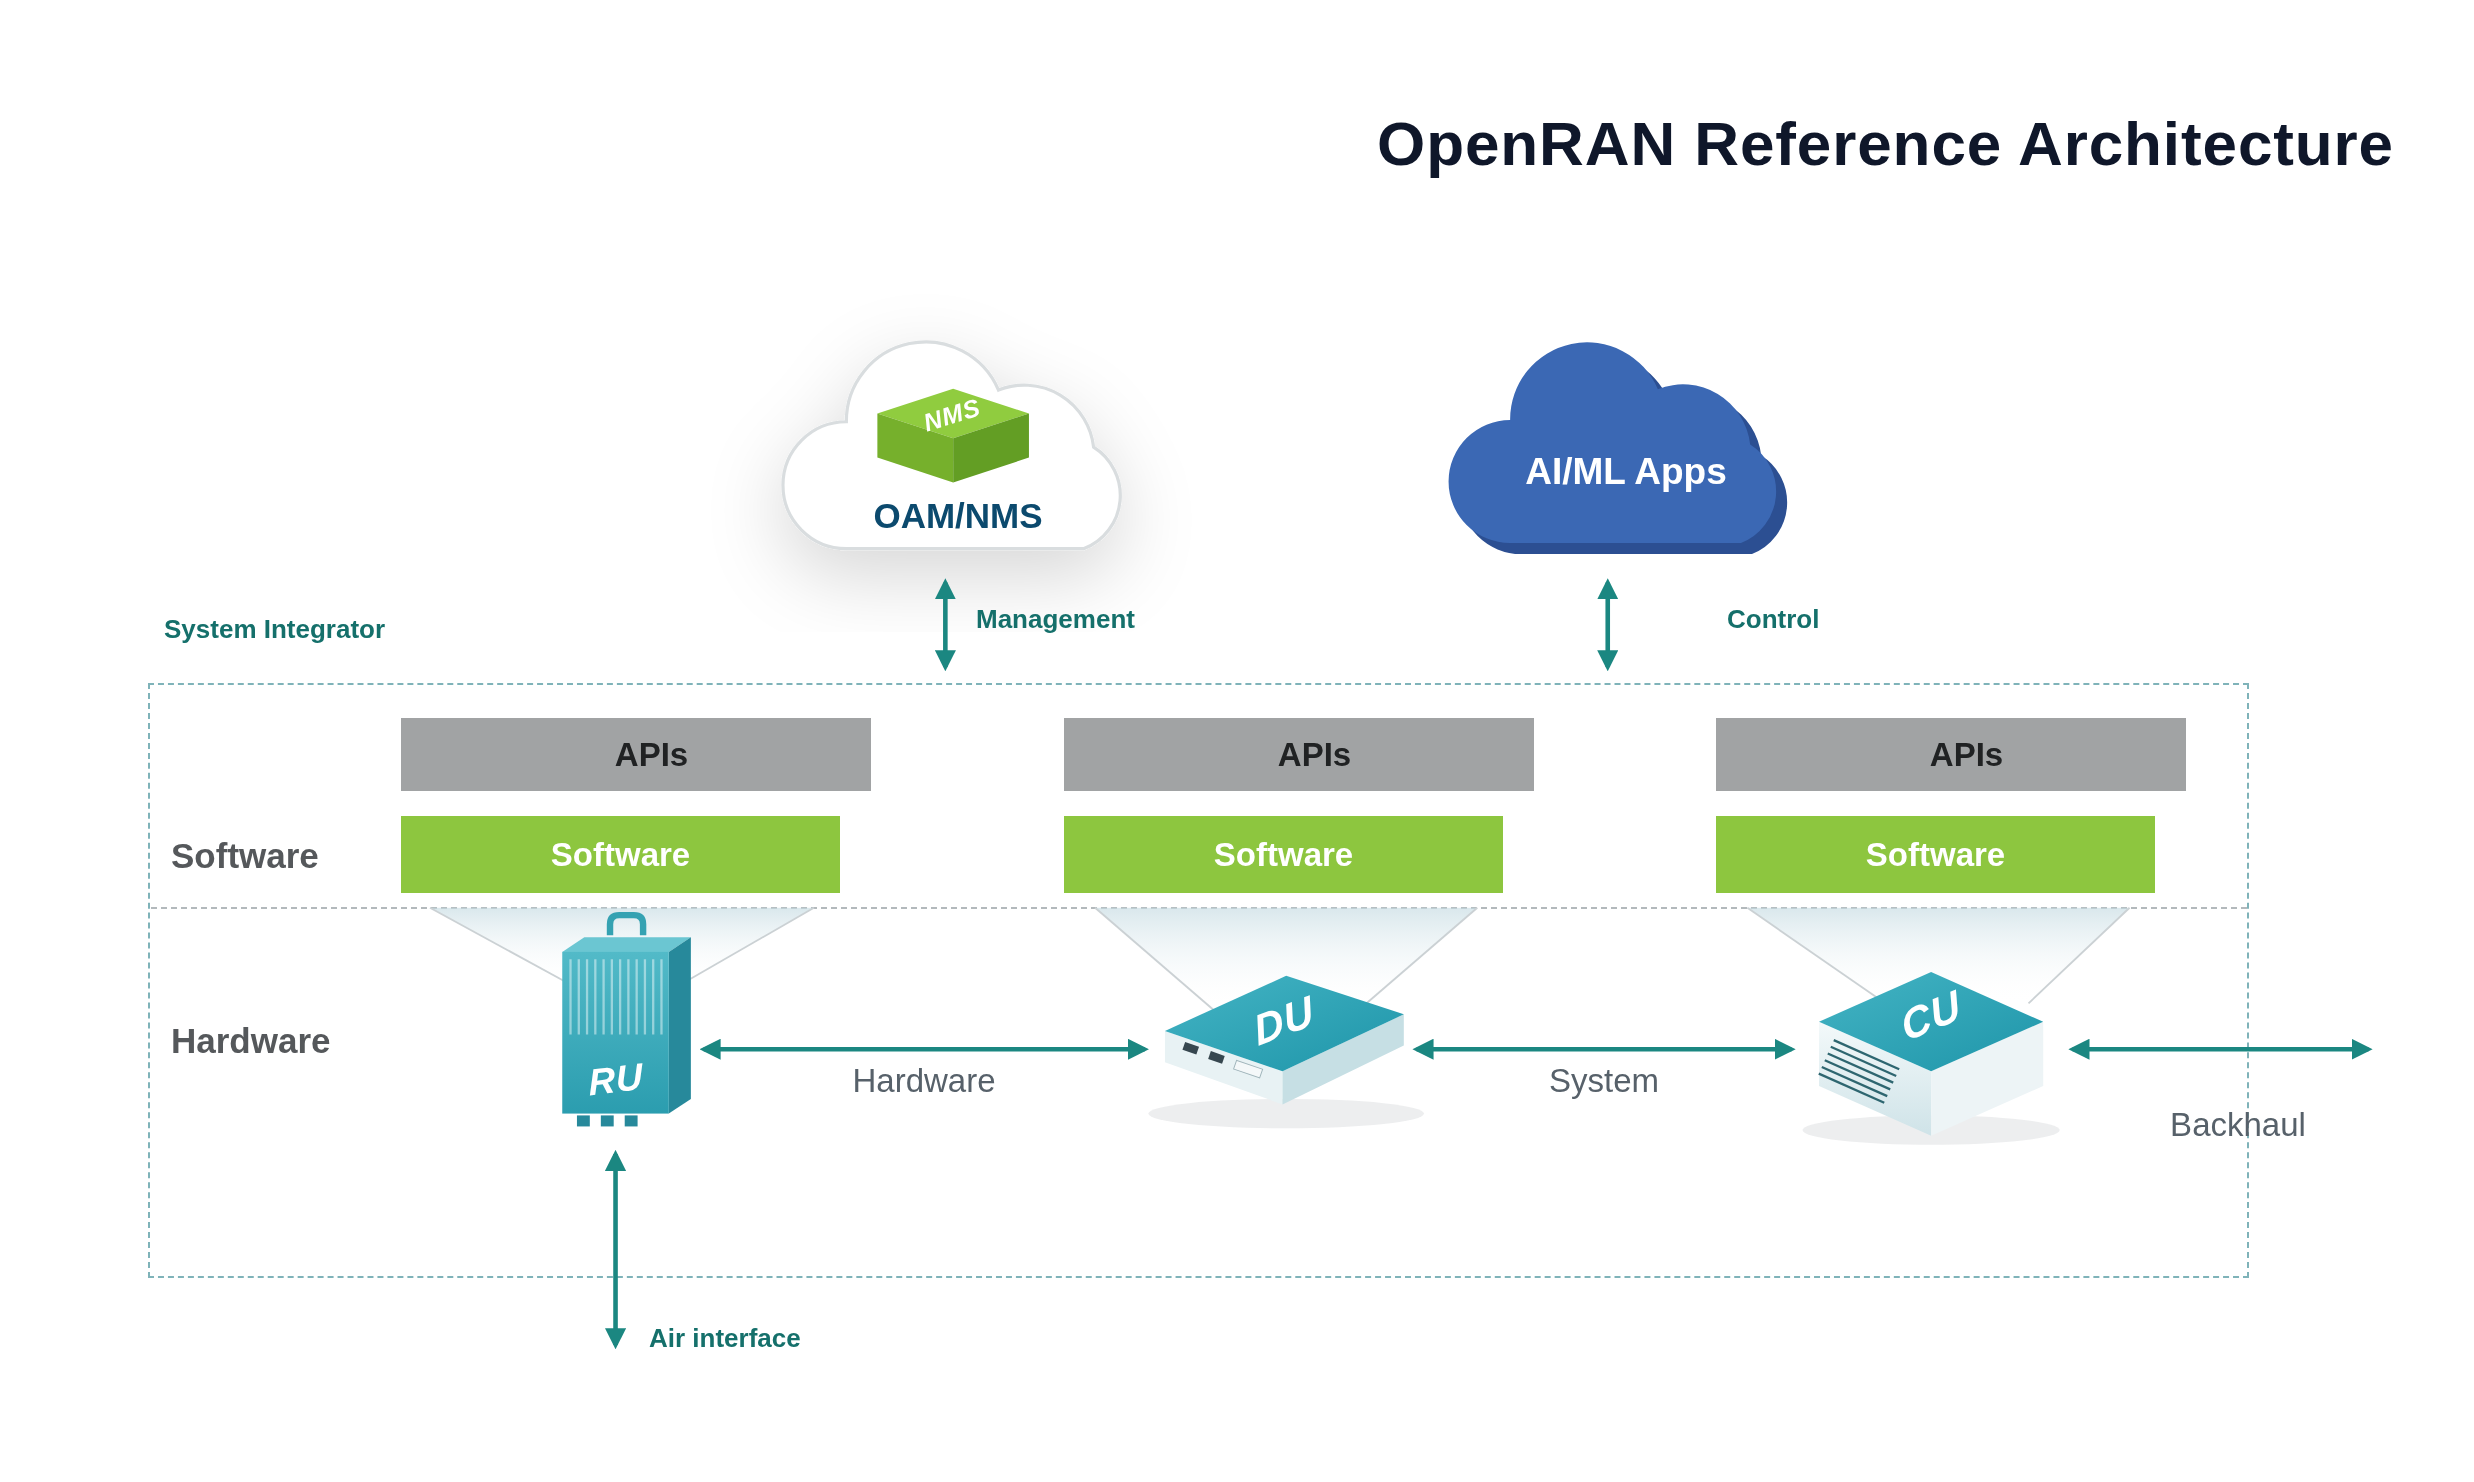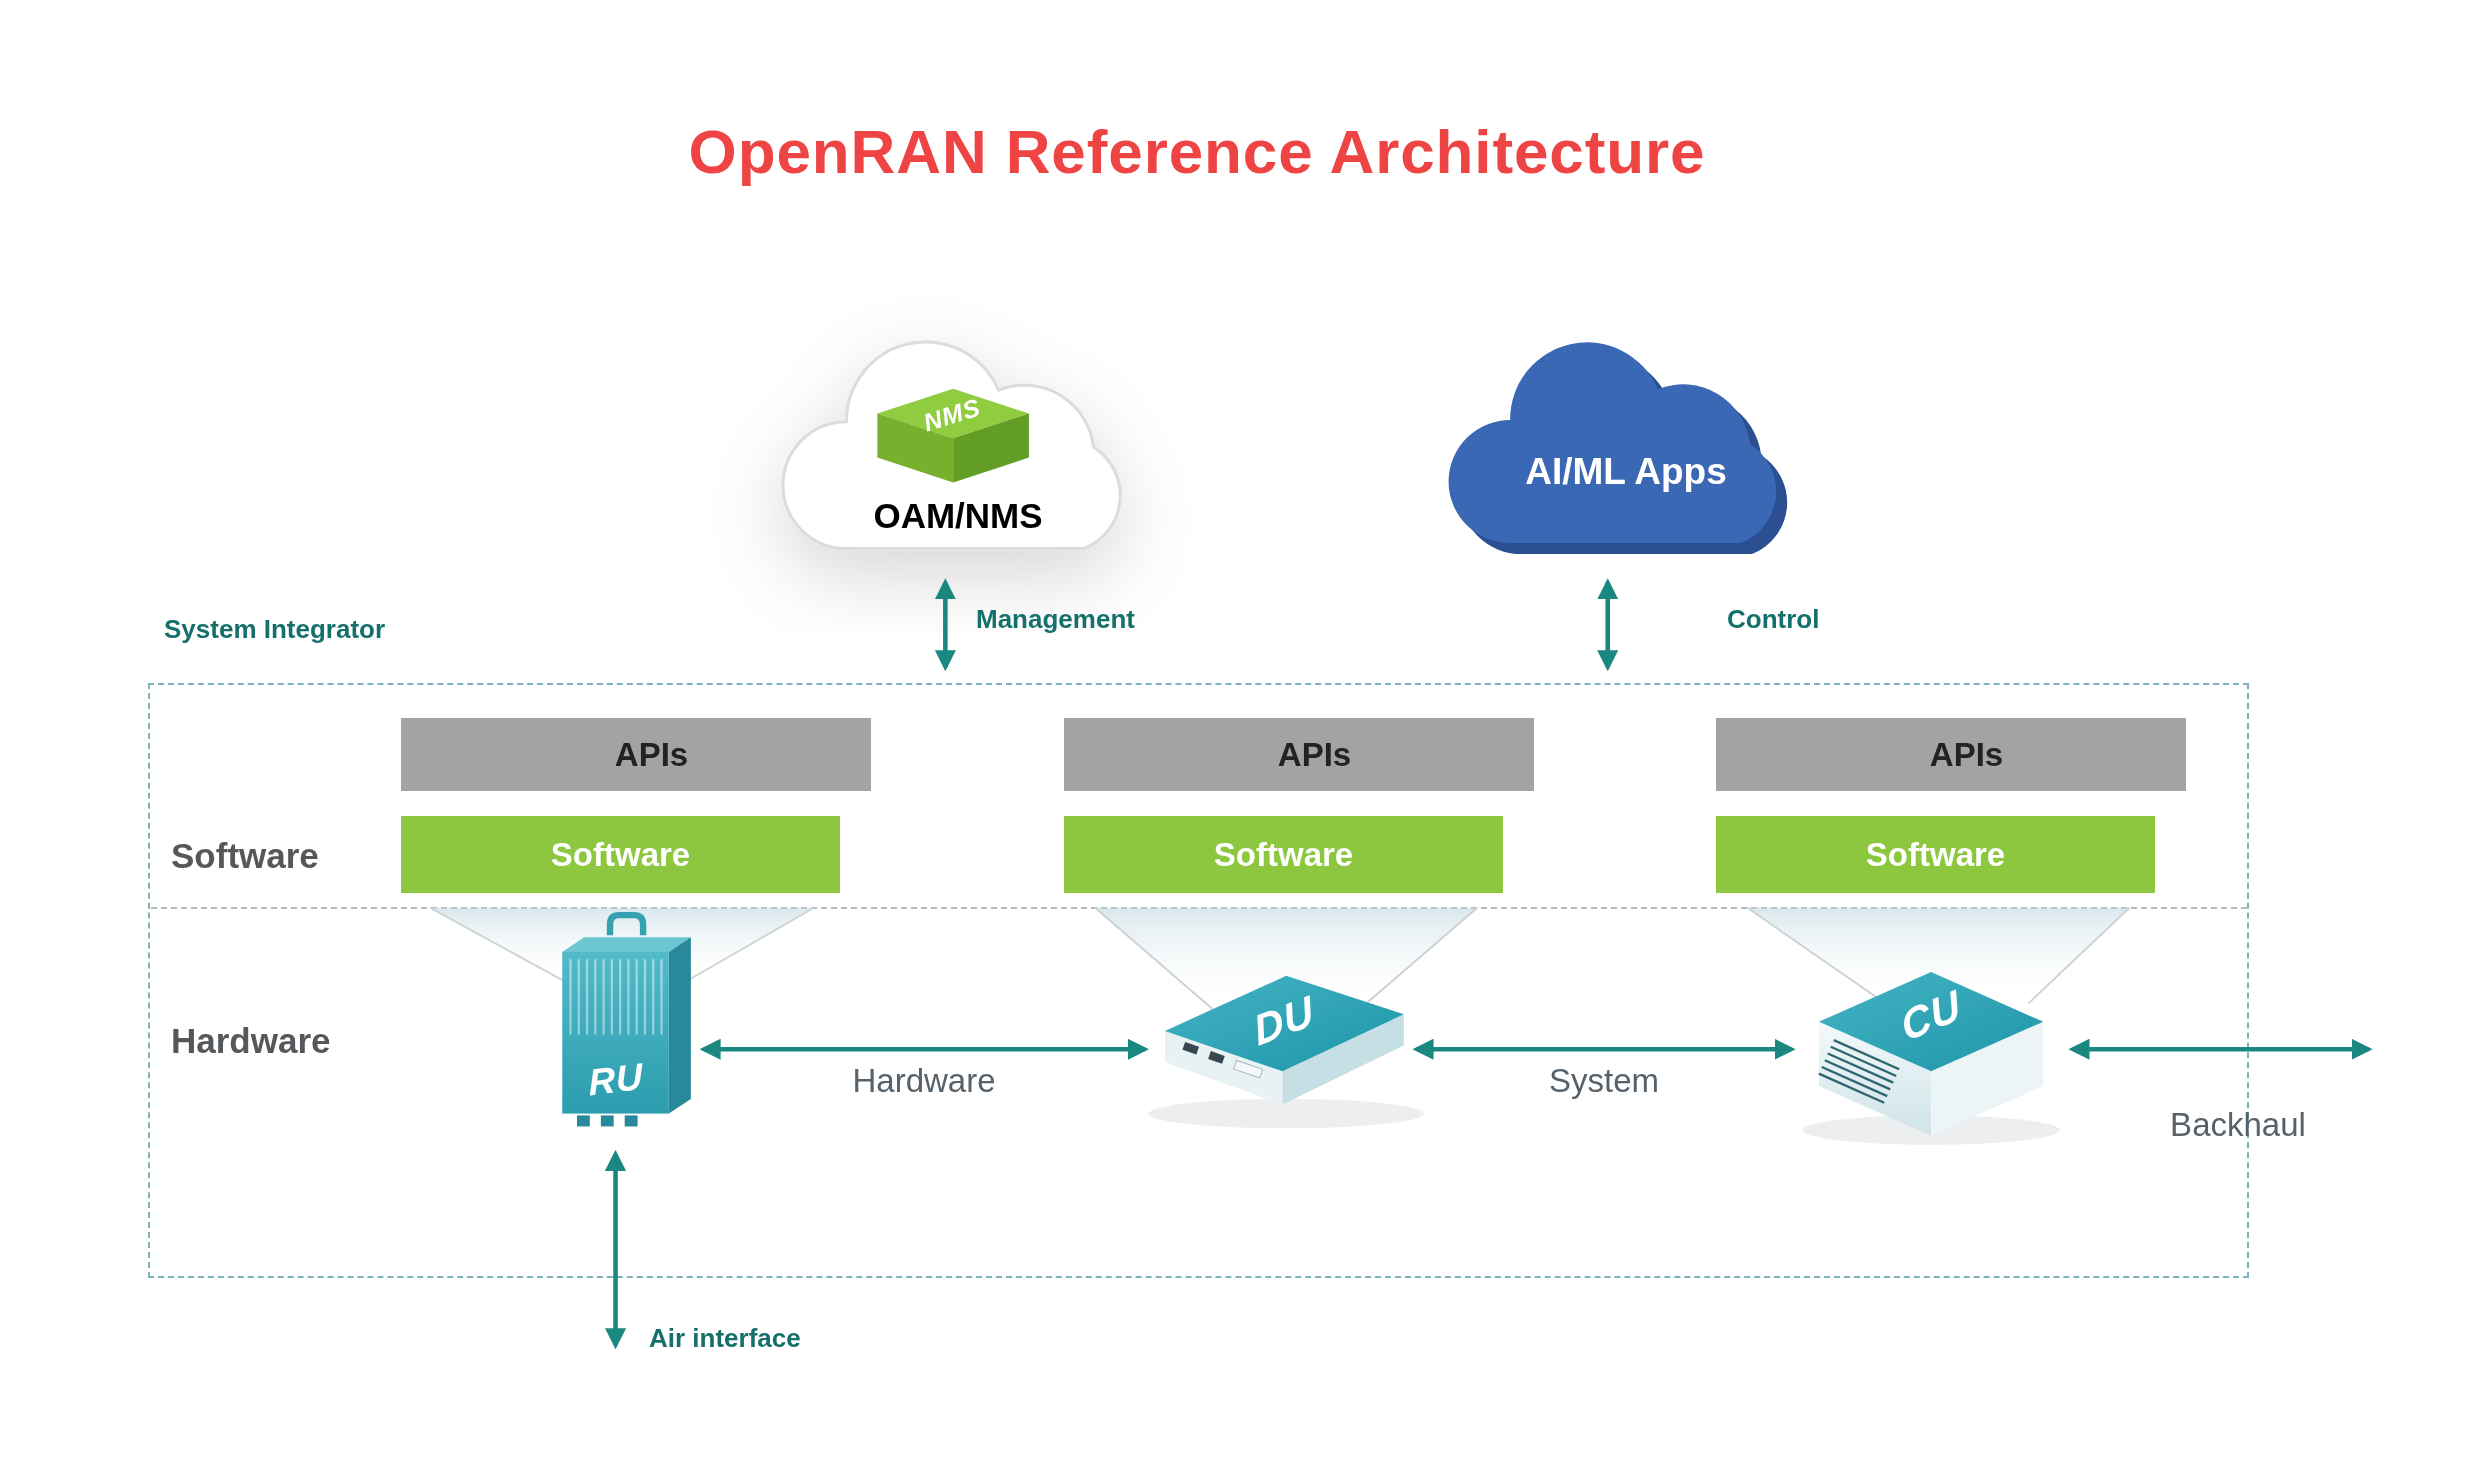--- a/index.html
+++ b/index.html
@@ -2,22 +2,22 @@
 <html style="font-size:14.7px"><head>
 <meta charset="utf-8">
 <style>
   html,body{margin:0;padding:0;background:#fff;}
   #canvas{
     position:relative;width:2475px;height:1483px;background:#ffffff;overflow:hidden;
     font-family:"Liberation Sans","DejaVu Sans",sans-serif;
   }
   .abs{position:absolute;}
   .title{
-    left:0;top:116px;width:2394px;text-align:center;
-    font-size:62px;font-weight:700;letter-spacing:0.9px;color:#ef4444;
+    left:0;top:108px;width:2394px;text-align:right;
+    font-size:62px;font-weight:700;letter-spacing:0.9px;color:#0f172a;
   }
   .svg-layer{left:0;top:0;z-index:5;pointer-events:none;}
   .overlay{z-index:10;}
   .dashed-box{
     left:148px;top:683px;width:2101px;height:595px;
     border:2.8px dashed #7FB3B9;box-sizing:border-box;z-index:1;
   }
   .separator{
     left:151px;top:907px;width:2096px;height:0;
     border-top:2.8px dashed #B3B9BC;z-index:1;
@@ -25,21 +25,21 @@
   .section-label{font-size:35px;font-weight:700;color:#55585B;z-index:2;}
   .col{z-index:2;}
   .bar{
     position:absolute;left:0;width:439px;display:flex;align-items:center;justify-content:center;
     font-size:33px;
   }
   .bar-api{top:0;height:73px;background:#A1A3A4;color:#202223;font-weight:700;padding-left:31px;}
   .bar-sw{top:98px;height:77px;background:#8DC63F;color:#ffffff;font-weight:700;}
   .teal-label{font-size:26px;font-weight:700;color:#15706B;}
   .haul-label{font-size:33px;color:#57616A;transform:translateX(-50%);}
-  .cloud-label{font-size:35px;font-weight:700;color:#000000;transform:translate(-50%,-50%);}
+  .cloud-label{font-size:35px;font-weight:700;color:#0c4a6e;transform:translate(-50%,-50%);}
   .aiml-label{font-size:37px;font-weight:700;color:#ffffff;transform:translate(-50%,-50%);}
   .nms-label{
     font-size:25px;font-weight:700;font-style:italic;color:#ffffff;letter-spacing:0.9px;
     transform:translate(-50%,-50%) rotate(-17deg);
   }
   .device-label{
     color:#ffffff;font-weight:700;font-style:italic;letter-spacing:0.9px;
   }
   .ru-label{font-size:37px;transform:translate(-50%,-50%) rotate(-7deg) skewX(-4deg);}
   .du-label{font-size:42px;transform:translate(-50%,-50%) rotate(-21deg) skewX(-8deg);}

